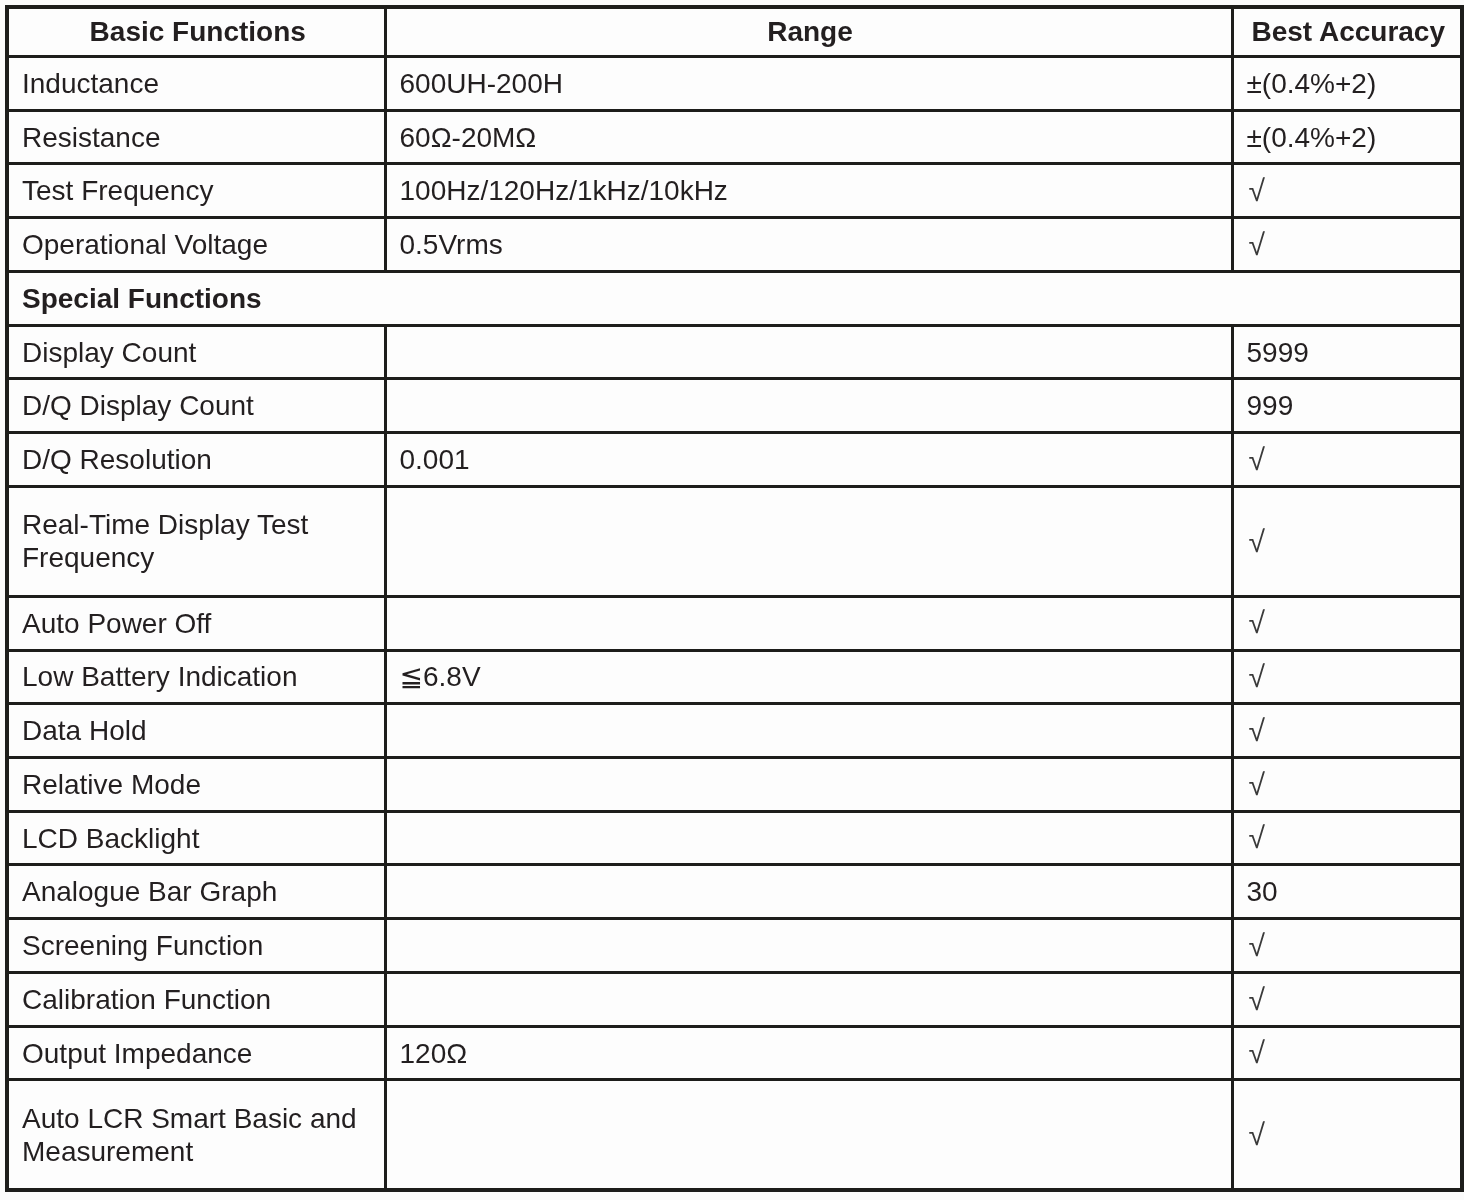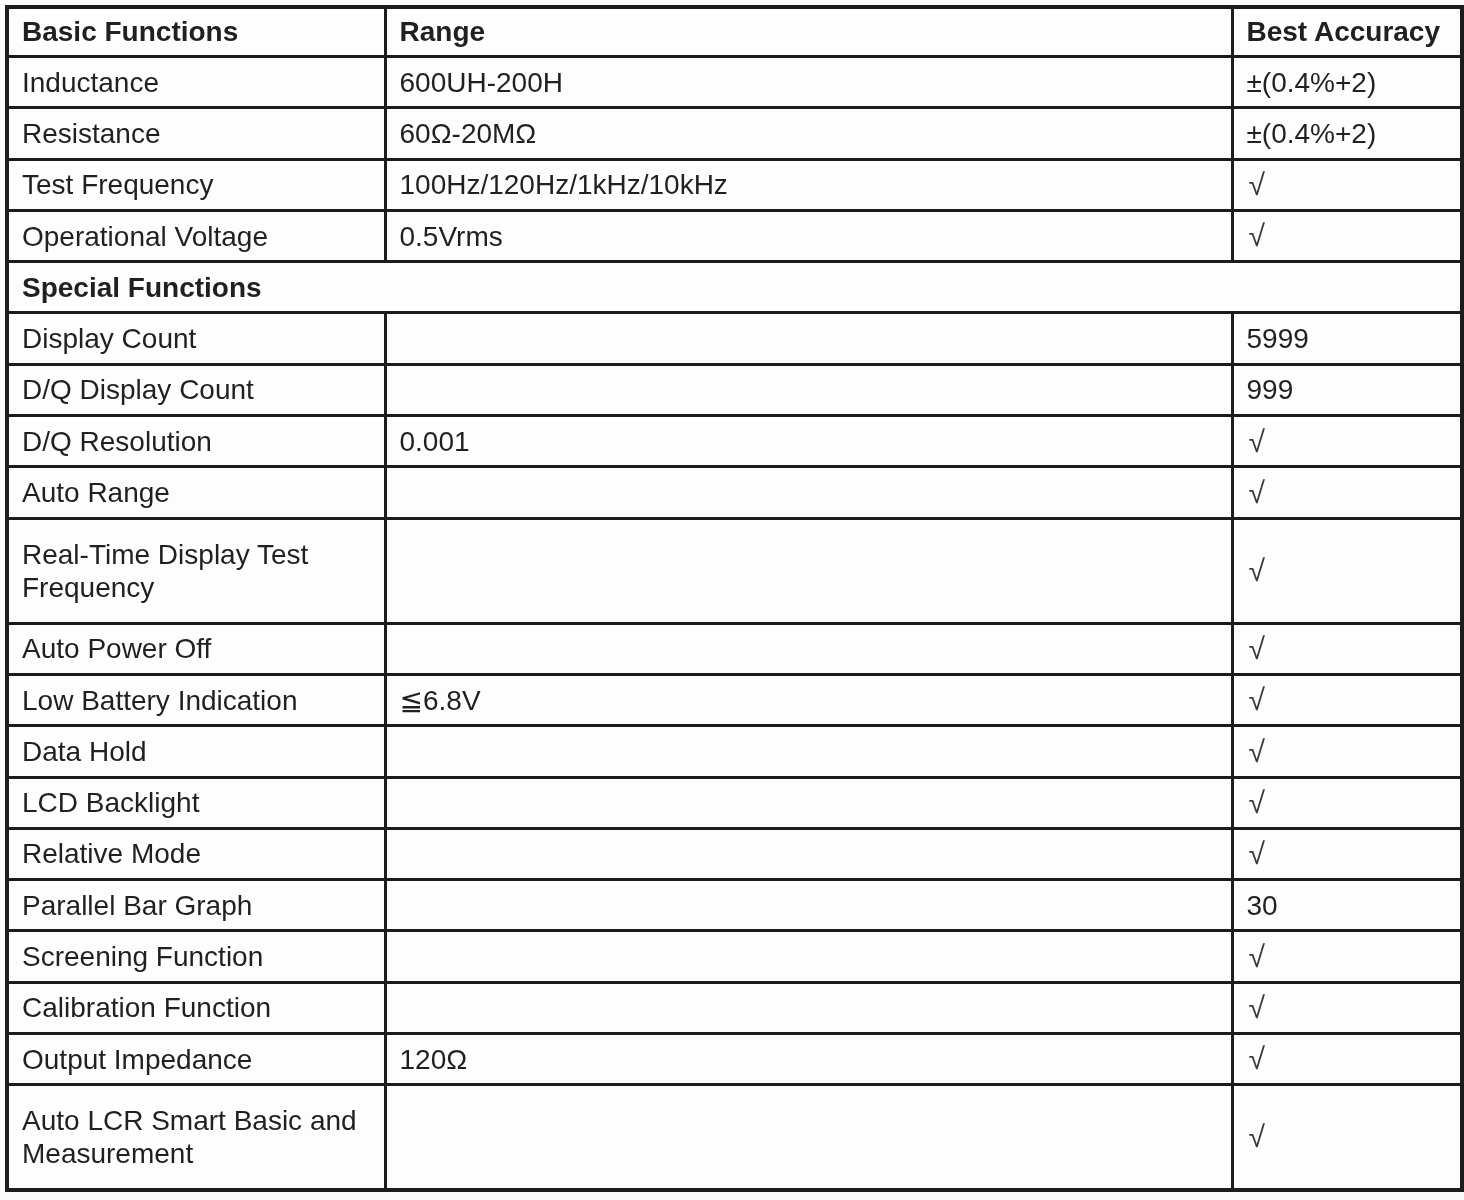--- a/index.html
+++ b/index.html
@@ -32,20 +32,21 @@
     padding: 2px 10px 2px 13px;
     text-align: left;
     vertical-align: middle;
     overflow: hidden;
     white-space: normal;
     line-height: 1.18;
   }
   table.spec thead th {
     font-weight: bold;
     height: 42px;
+    text-align: center;
   }
   table.spec tr { height: 44px; }
   table.spec tr.tall { height: 90px; }
   table.spec td.section {
     font-weight: bold;
     margin-top: 26px;
   }
   table.spec td.check {
     font-size: 30px;
     color: #3a3a3a;
@@ -103,25 +104,20 @@
         <tr>
           <td>D/Q Display Count</td>
           <td></td>
           <td>999</td>
         </tr>
         <tr>
           <td>D/Q Resolution</td>
           <td>0.001</td>
           <td class="check">√</td>
         </tr>
-        <tr>
-          <td>Auto Range</td>
-          <td></td>
-          <td class="check">√</td>
-        </tr>
         <tr class="tall">
           <td>Real-Time Display Test Frequency</td>
           <td></td>
           <td class="check">√</td>
         </tr>
         <tr>
           <td>Auto Power Off</td>
           <td></td>
           <td class="check">√</td>
         </tr>
@@ -129,31 +125,31 @@
           <td>Low Battery Indication</td>
           <td>≦6.8V</td>
           <td class="check">√</td>
         </tr>
         <tr>
           <td>Data Hold</td>
           <td></td>
           <td class="check">√</td>
         </tr>
         <tr>
+          <td>Relative Mode</td>
+          <td></td>
+          <td class="check">√</td>
+        </tr>
+        <tr>
           <td>LCD Backlight</td>
           <td></td>
           <td class="check">√</td>
         </tr>
         <tr>
-          <td>Relative Mode</td>
-          <td></td>
-          <td class="check">√</td>
-        </tr>
-        <tr>
-          <td>Parallel Bar Graph</td>
+          <td>Analogue Bar Graph</td>
           <td></td>
           <td>30</td>
         </tr>
         <tr>
           <td>Screening Function</td>
           <td></td>
           <td class="check">√</td>
         </tr>
         <tr>
           <td>Calibration Function</td>

